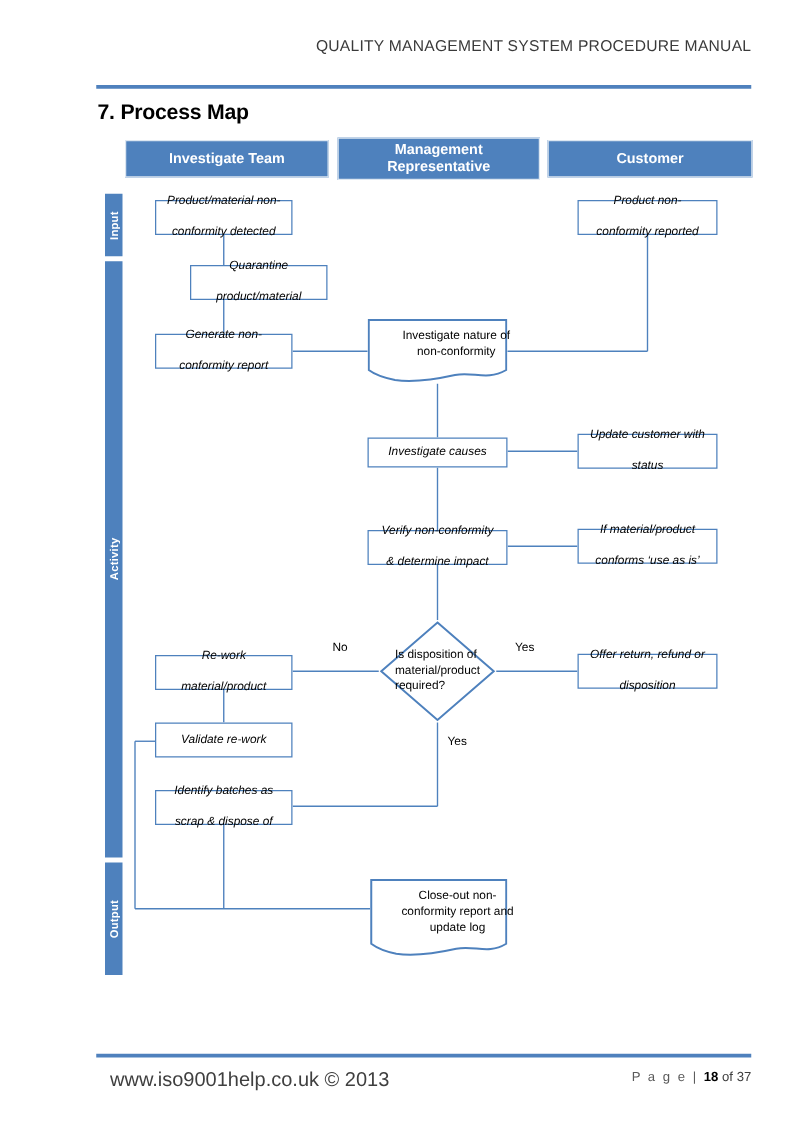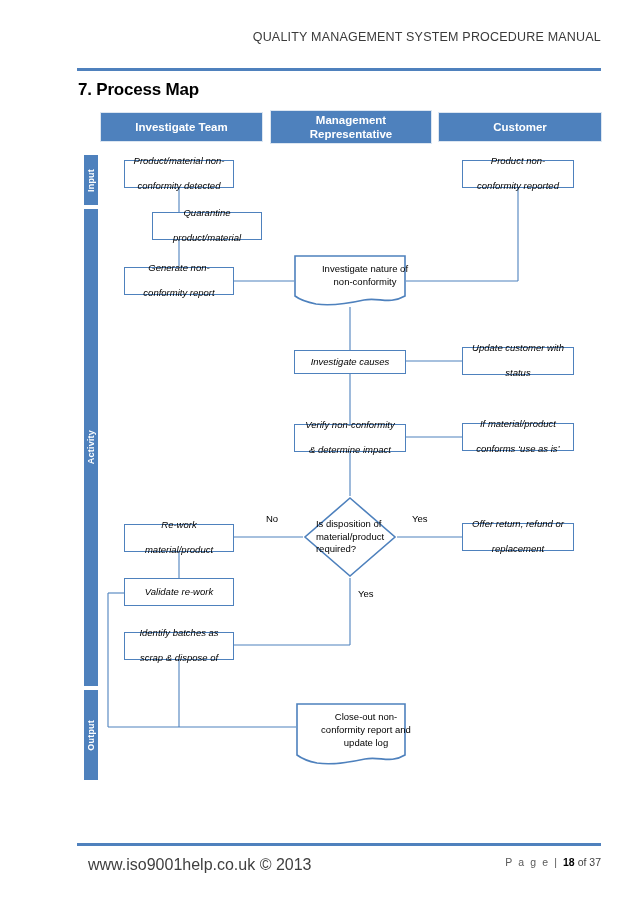--- a/index.html
+++ b/index.html
@@ -283,21 +283,21 @@
   <div class="node" style="left:124px;top:524px;width:110px;height:28px;">
     <span>
       <span>Re-work</span><br>
       <span>material/product</span>
     </span>
   </div>
 
   <div class="node" style="left:462px;top:523px;width:112px;height:28px;">
     <span>
       <span>Offer return, refund or</span><br>
-      <span>replacement</span>
+      <span>disposition</span>
     </span>
   </div>
 
   <div class="node" style="left:124px;top:578px;width:110px;height:28px;">
     <span>Validate re-work</span>
   </div>
 
   <div class="node" style="left:124px;top:632px;width:110px;height:28px;">
     <span>
       <span>Identify batches as</span><br>

